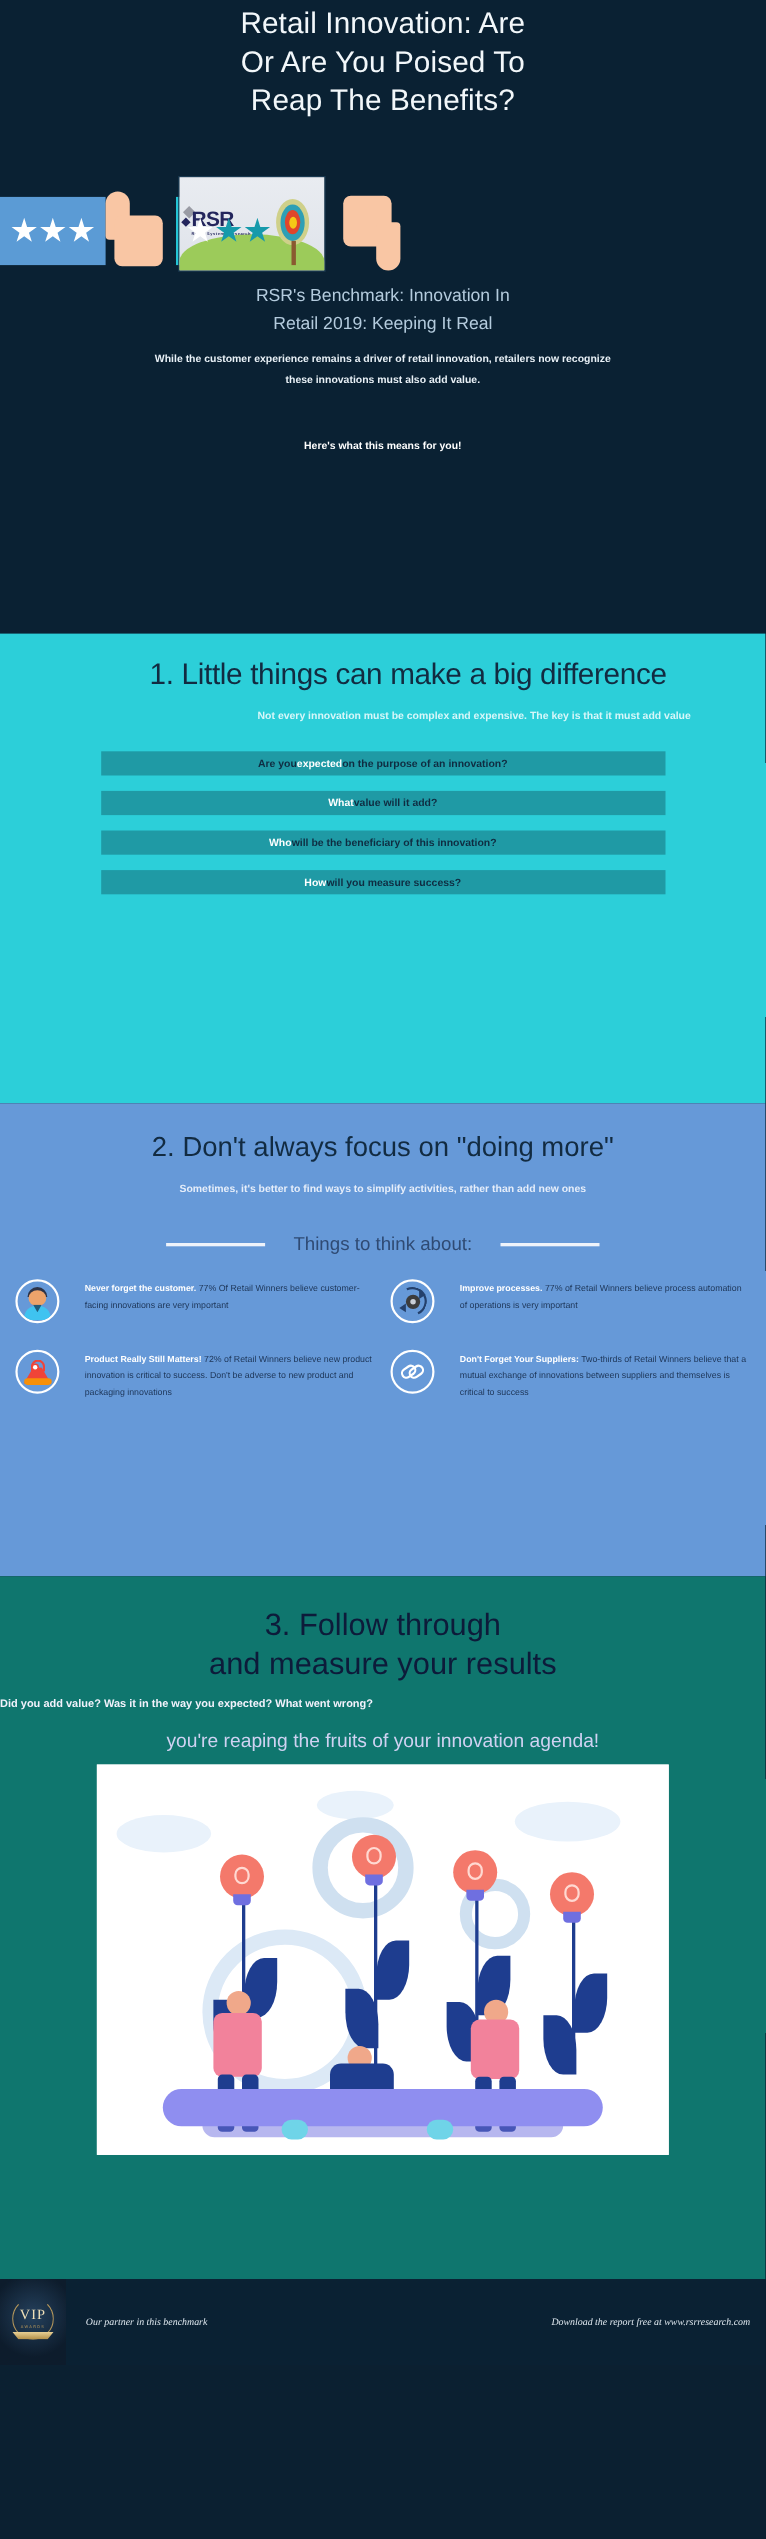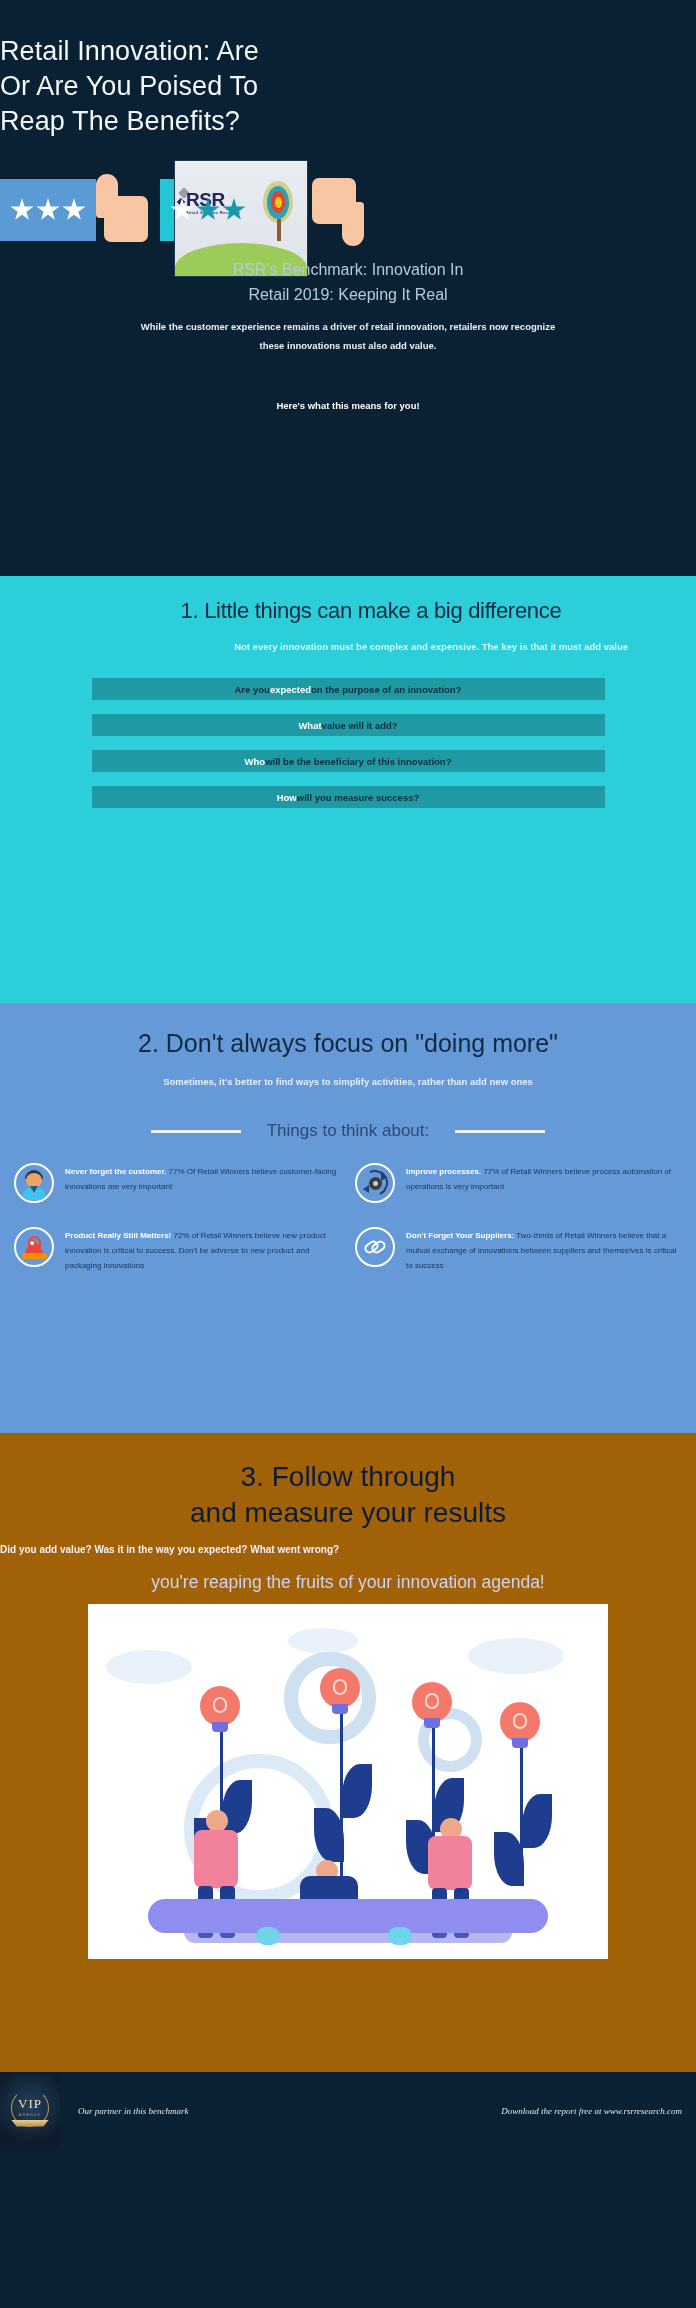--- a/index.html
+++ b/index.html
@@ -12,28 +12,27 @@
   .page { width:696px; height:2308px; position:relative; }
 
   
   .hero {
     background:#0a2133;
     height:576px;
     position:relative;
     overflow:hidden;
   }
   .hero-title {
-    padding-top:24px;
-    text-align:left;
+    padding-top:4px;
+    text-align:center;
     color:#f2f7fa;
     font-size:27px;
     line-height:1.30;
     font-weight:400;
     letter-spacing:.1px;
-    margin-top:10px;
   }
   .hero-title div { white-space:nowrap; }
 
   
   .band {
     position:absolute;
     top:165px; left:0; right:0;
     height:90px;
     display:flex; align-items:center;
   }
@@ -45,22 +44,22 @@
   .star-block.left  { background:#5b9bd5; }
   .star-block.right { background:#24c6d6; }
   .star {
     width:24px; height:24px;
     background:#ffffff;
     clip-path:polygon(50% 0%,61% 35%,98% 35%,68% 57%,79% 91%,50% 70%,21% 91%,32% 57%,2% 35%,39% 35%);
   }
   .star.dim { background:#169aab; }
   .logo-card {
     position:absolute;
-    left:174px; top:-5px;
-    width:134px; height:117px;
+    left:162px; top:-5px;
+    width:134px; height:87px;
     background:linear-gradient(#e9ecf1,#dfe3ea);
     border:1px solid #1a3a52;
     overflow:hidden;
     text-decoration:underline;
   }
   .logo-grass {
     position:absolute; bottom:0; left:0; right:0; height:33px;
     background:#9ccb5a;
     border-radius:60% 60% 0 0 / 30px 30px 0 0;
   }
@@ -137,21 +136,21 @@
     font-size:9.5px;
     font-weight:bold;
   }
 
   
   .s1 { background:#2ccfd9; height:427px; position:relative; }
   .s1-title {
     padding-top:22px;
     text-align:center;
     color:#122b41;
-    font-size:22px;
+    font-size:27px;
     font-weight:400;
     letter-spacing:-.3px;
     white-space:nowrap;
     margin-left:46px;
   }
   .s1-sub {
     margin:14px auto 0;
     width:560px;
     text-align:right;
     color:#d7f7f9;
@@ -195,21 +194,21 @@
     margin-top:34px;
     display:flex; align-items:center; justify-content:center; gap:26px;
   }
   .think-rule { width:90px; height:3px; background:#eef3fb; }
   .think-text { color:#2f4a73; font-size:17px; font-weight:400; }
   .cards {
     margin-top:22px; padding:0 14px;
     display:grid; grid-template-columns:1fr 1fr;
     row-gap:24px; column-gap:14px;
   }
-  .card { display:flex; gap:11px; }
+  .card { display:flex; gap:23px; }
   .card-icon {
     flex:0 0 auto;
     width:40px; height:40px; border-radius:50%;
     border:2px solid #ffffff;
     display:flex; align-items:center; justify-content:center;
     position:relative; overflow:hidden;
   }
   .card-text {
     color:#1d3557; font-size:8px; line-height:1.85; padding-top:2px;
   }
@@ -229,21 +228,21 @@
   .ic-gear .a2 { bottom:8px; left:6px; border-width:4px 6px 4px 0; border-color:transparent #24406b transparent transparent; }
 
   .ic-dress .skirt { position:absolute; bottom:7px; width:25px; height:15px; background:#f04438; clip-path:polygon(35% 0,65% 0,100% 100%,0 100%); }
   .ic-dress .sash  { position:absolute; bottom:6px; width:25px; height:6px; background:#f79009; border-radius:3px; }
   .ic-dress .hook  { position:absolute; top:7px; width:13px; height:11px; border:2.5px solid #f04438; border-radius:7px 7px 0 0; border-bottom:none; }
   .ic-dress .dot   { position:absolute; top:12px; left:14px; width:4px;height:4px;border-radius:50%; background:#fff; box-shadow:0 0 0 1.5px #f04438; }
 
   .ic-chain svg { display:block; }
 
   
-  .s3 { background:#a16207; height:639px; position:relative; }
+  .s3 { background:#0f766e; height:639px; position:relative; }
   .s3-title {
     padding-top:26px;
     text-align:center;
     color:#0d1b3a;
     font-size:28px;
     font-weight:400;
     line-height:1.3;
   }
   .s3-sub {
     margin-top:12px;

